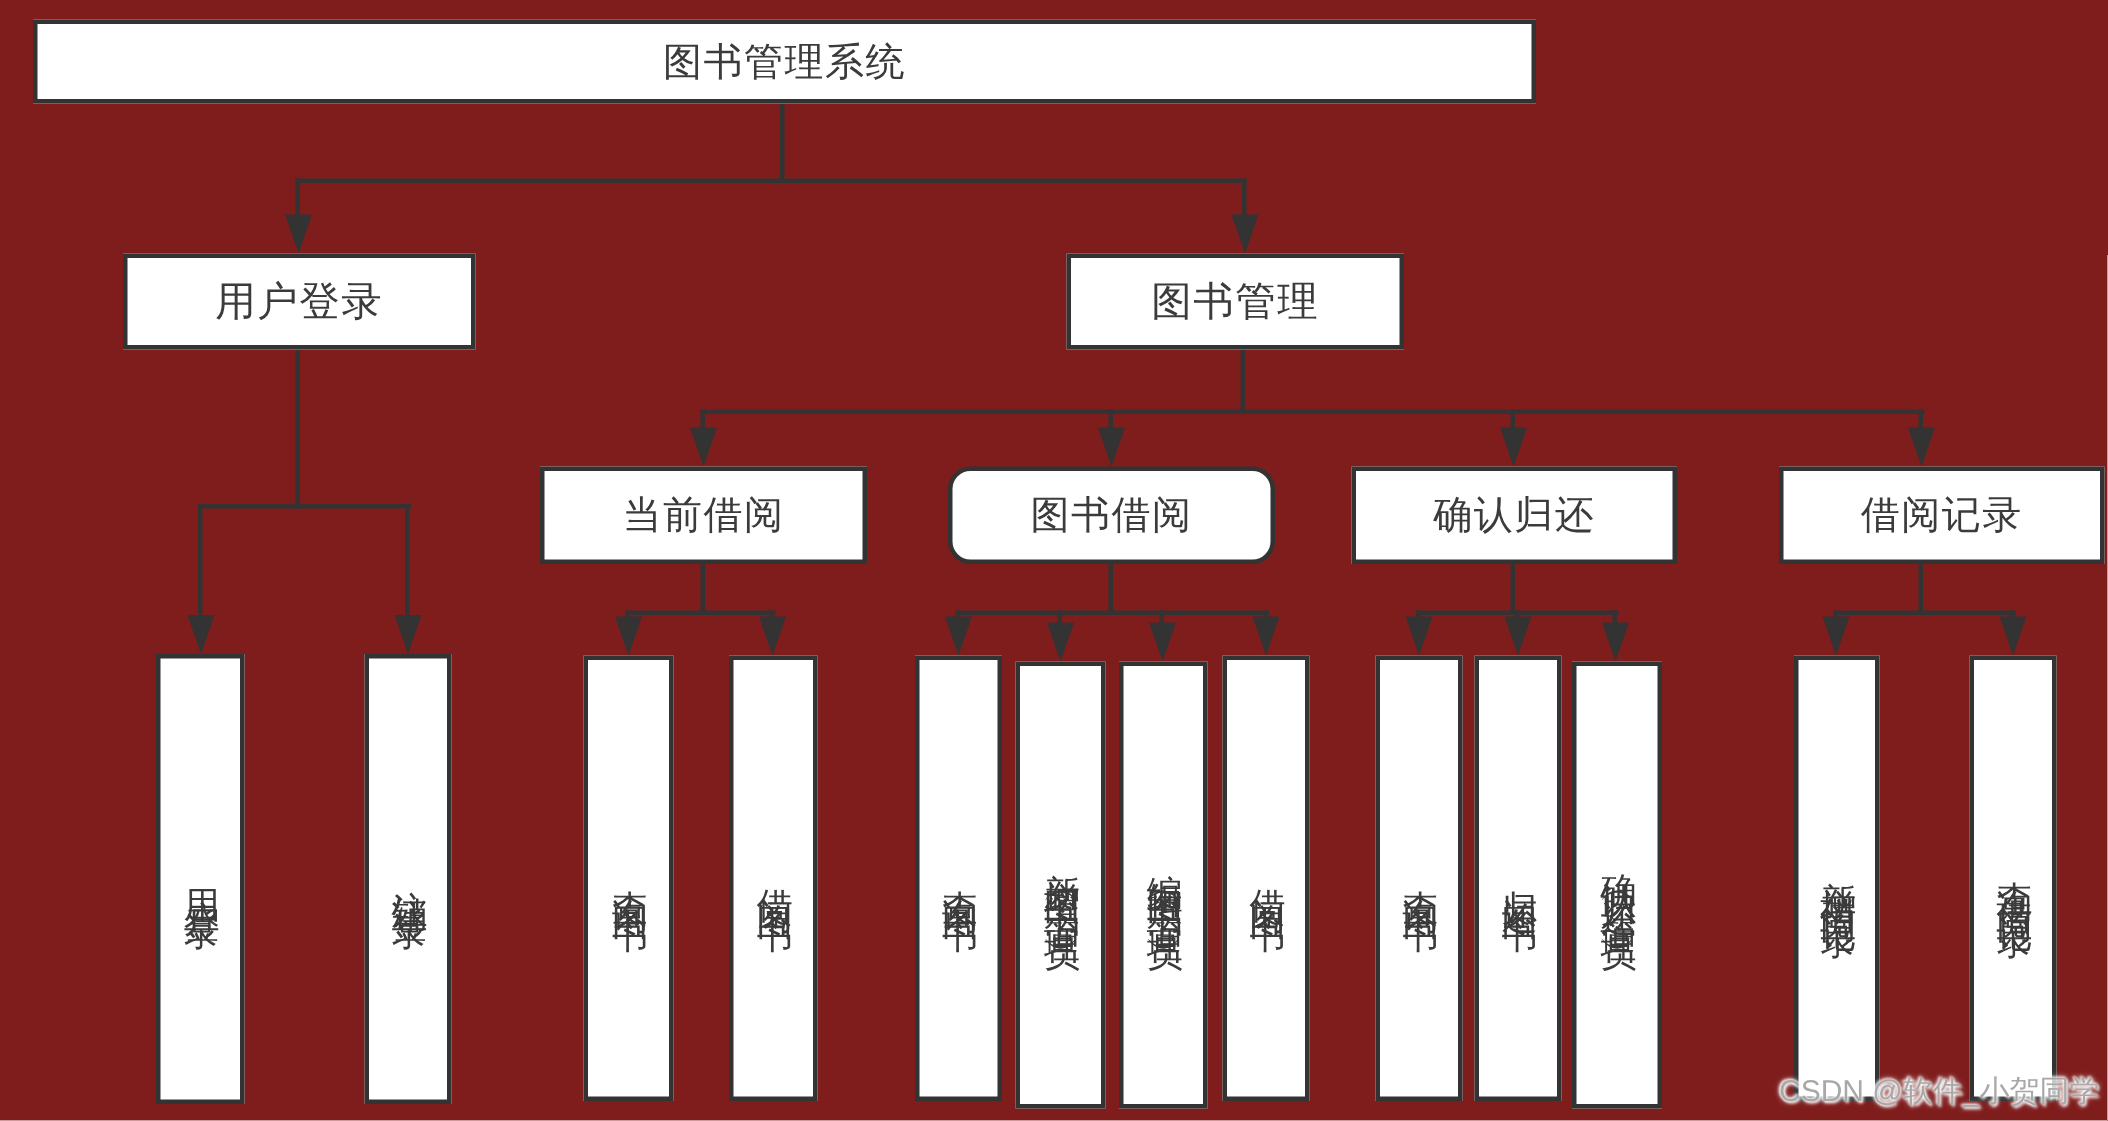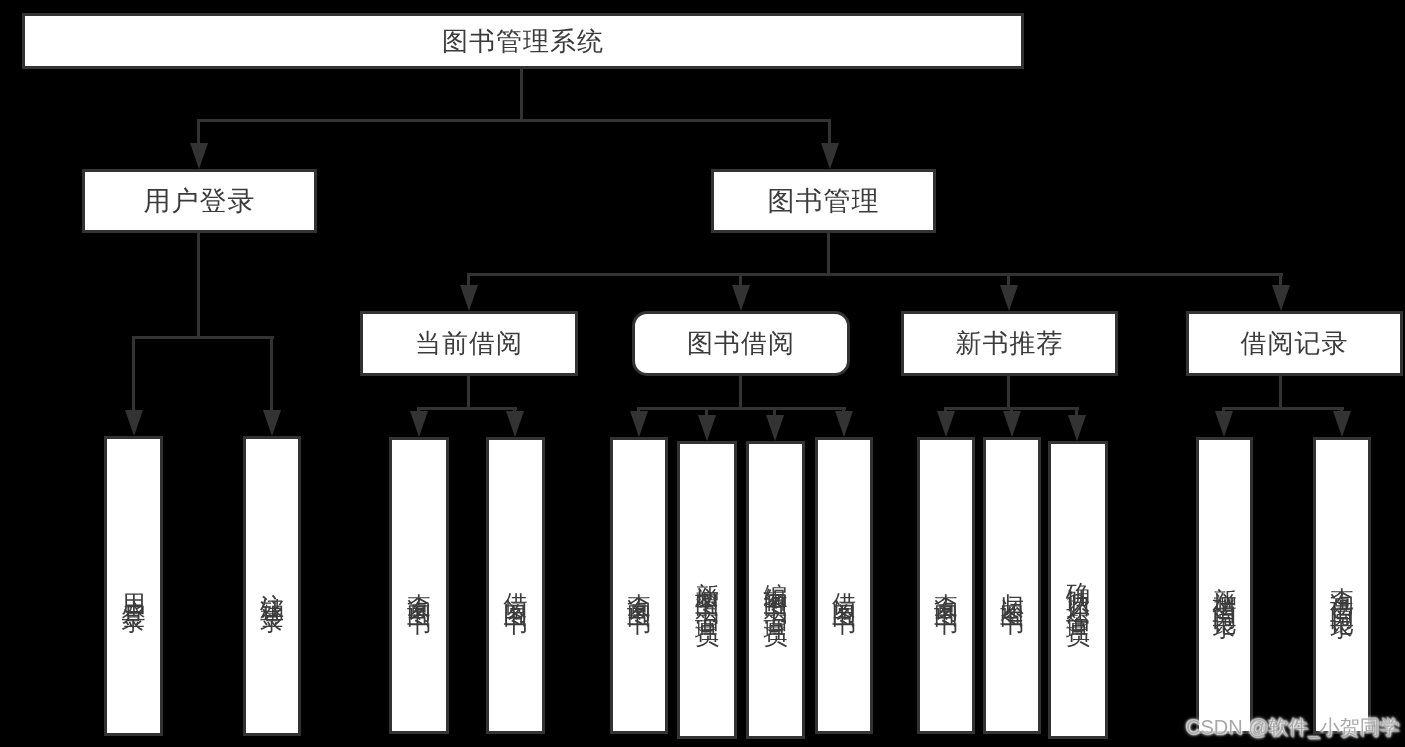--- a/index.html
+++ b/index.html
@@ -5,21 +5,21 @@
   html, body {
     margin: 0;
     padding: 0;
     background: #ffffff;
     font-family: "Liberation Sans", "DejaVu Sans", sans-serif;
   }
   .stage {
     position: relative;
     width: 1405px;
     height: 747px;
-    background: #000000;
+    background: #7f1d1d;
     overflow: hidden;
   }
   
   .ln {
     position: absolute;
     background: #333333;
   }
   
   .tri {
     position: absolute;
@@ -135,21 +135,21 @@
     <span>图书管理</span>
   </div>
 
   <div class="node h2" style="left:360px; top:311px; width:218px; height:65px;">
     <span>当前借阅</span>
   </div>
   <div class="node h2" style="left:632px; top:311px; width:218px; height:65px;border-radius:15px;">
     <span>图书借阅</span>
   </div>
   <div class="node h2" style="left:901px; top:311px; width:217px; height:65px;">
-    <span>新书推荐</span>
+    <span>确认归还</span>
   </div>
   <div class="node h2" style="left:1186px; top:311px; width:217px; height:65px;">
     <span>借阅记录</span>
   </div>
 
   <div class="node vert" style="left:104px; top:436px; width:59px; height:300px;">
     <span>用户登录</span>
   </div>
   <div class="node vert" style="left:243px; top:436px; width:58px; height:300px;">
     <span>注销登录</span>

